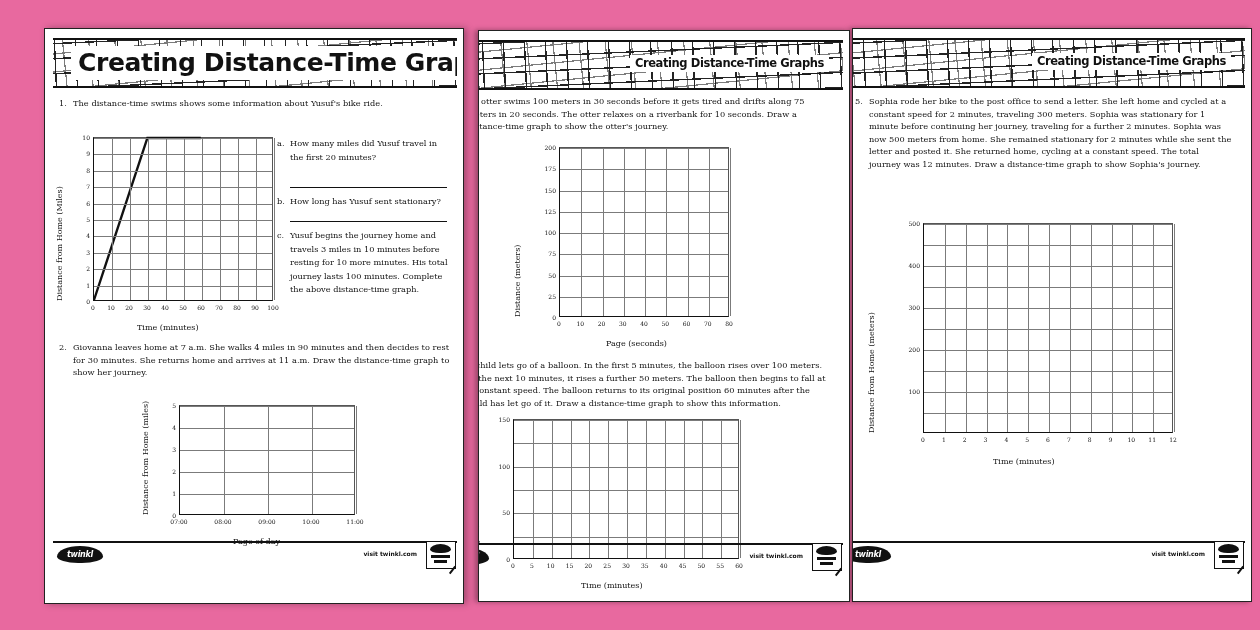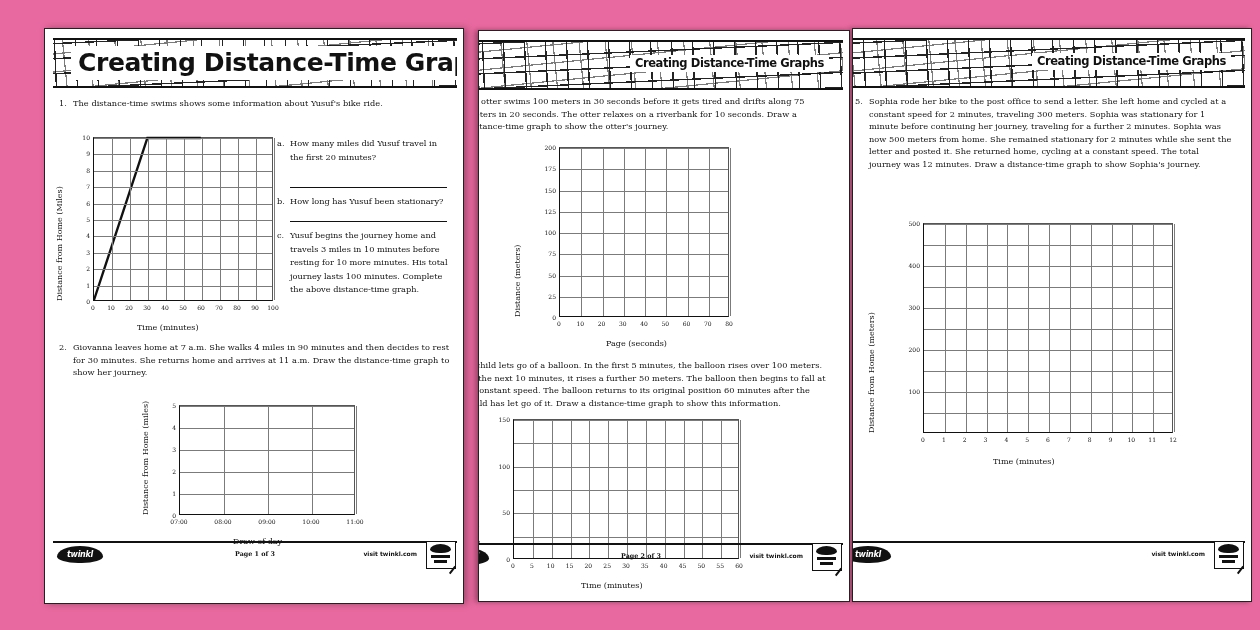--- a/index.html
+++ b/index.html
@@ -326,21 +326,20 @@
             <div class="ticky" style="left: 58px; width: 21px; top: 146px;">0</div>
             <div class="ticky" style="left: 58px; width: 21px; top: 99.3333px;">50</div>
             <div class="ticky" style="left: 58px; width: 21px; top: 52.6667px;">100</div>
             <div class="ticky" style="left: 58px; width: 21px; top: 6px;">150</div>
           </div>
 
         <div class="ftr">
           <div class="tw">
               <span>twinkl</span>
             </div>
-          <div class="pg">Page 2 of 3</div>
           <div class="visit">visit twinkl.com</div>
           <div class="badge">
             <div class="cloud"></div>
               <div class="l1"></div>
               <div class="l2"></div>
               <div class="tick"></div>
           </div>
         </div>
 
       </div>
@@ -415,21 +414,21 @@
           </div>
 
         <div class="qa" style="left:232px;top:108px;width:172px;">
           <span class="lbl">a.</span>
           <span class="bdy">How many miles did Yusuf travel in the first 20 minutes?</span>
         </div>
         <div class="rule" style="left:245px;top:158px;width:157px;"></div>
 
         <div class="qa" style="left:232px;top:166px;width:172px;">
           <span class="lbl">b.</span>
-          <span class="bdy">How long has Yusuf been stationary?</span>
+          <span class="bdy">How long has Yusuf sent stationary?</span>
         </div>
         <div class="rule" style="left:245px;top:192px;width:157px;"></div>
 
         <div class="qa" style="left:232px;top:200px;width:172px;">
           <span class="lbl">c.</span>
           <span class="bdy">Yusuf begins the journey home and travels 3 miles in 10 minutes before resting for 10 more minutes. His total journey lasts 100 minutes. Complete the above distance-time graph.</span>
         </div>
 
         <div class="q" style="left:14px;top:312px;width:392px;">
           <span class="num">2.</span>
@@ -442,39 +441,38 @@
               <div class="gl v" style="left: 88px;"></div>
               <div class="gl v" style="left: 132px;"></div>
               <div class="gl v" style="left: 176px;"></div>
               <div class="gl h" style="top: 88px;"></div>
               <div class="gl h" style="top: 66px;"></div>
               <div class="gl h" style="top: 44px;"></div>
               <div class="gl h" style="top: 22px;"></div>
               <div class="gl h" style="top: 0px;"></div>
             </div>
           <div class="axlabel ylabel" id="yl2" style="left:96px;top:118px;">Distance from Home (miles)</div>
-          <div class="axlabel" style="left:188px;top:140px;">Draw of day</div>
+          <div class="axlabel" style="left:188px;top:140px;">Page of day</div>
         <div class="tickx" style="left: 134px; top: 121px;">07:00</div>
             <div class="tickx" style="left: 178px; top: 121px;">08:00</div>
             <div class="tickx" style="left: 222px; top: 121px;">09:00</div>
             <div class="tickx" style="left: 266px; top: 121px;">10:00</div>
             <div class="tickx" style="left: 310px; top: 121px;">11:00</div>
             <div class="ticky" style="left: 110px; width: 21px; top: 118px;">0</div>
             <div class="ticky" style="left: 110px; width: 21px; top: 96px;">1</div>
             <div class="ticky" style="left: 110px; width: 21px; top: 74px;">2</div>
             <div class="ticky" style="left: 110px; width: 21px; top: 52px;">3</div>
             <div class="ticky" style="left: 110px; width: 21px; top: 30px;">4</div>
             <div class="ticky" style="left: 110px; width: 21px; top: 8px;">5</div>
           </div>
 
         <div class="ftr">
           <div class="tw">
               <span>twinkl</span>
             </div>
-          <div class="pg">Page 1 of 3</div>
           <div class="visit">visit twinkl.com</div>
           <div class="badge">
             <div class="cloud"></div>
               <div class="l1"></div>
               <div class="l2"></div>
               <div class="tick"></div>
           </div>
         </div>
 
       </div>

